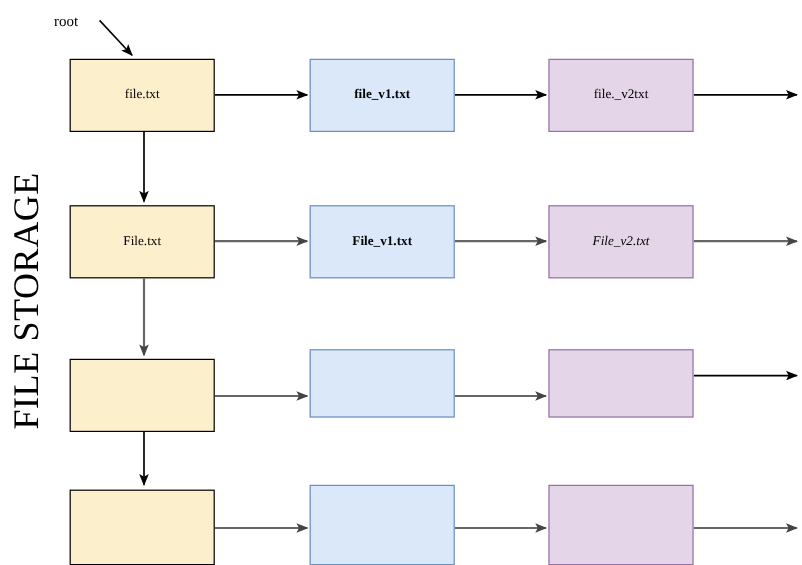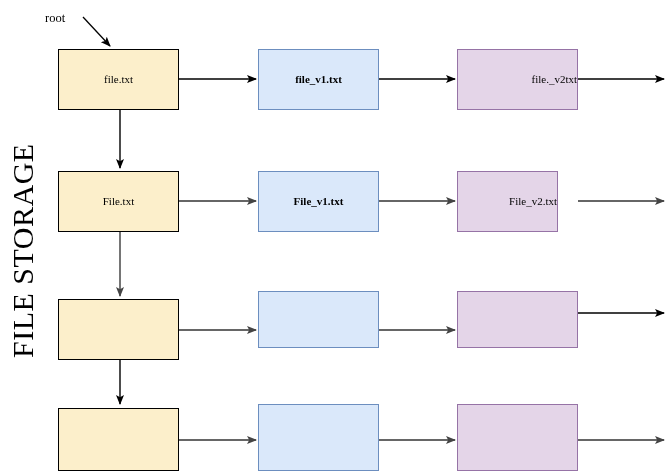--- a/index.html
+++ b/index.html
@@ -38,21 +38,20 @@
     border: 1.4px solid #000000;
   }
   .node-blue {
     background: #dae8fa;
     border: 1.2px solid #6c8ebf;
     font-weight: bold;
   }
   .node-purple {
     background: #e4d5e8;
     border: 1.2px solid #9673a6;
-    justify-content: flex-end;
   }
   .side-label {
     position: absolute;
     font-family: "Liberation Serif", serif;
     font-size: 30px;
     letter-spacing: 0.5px;
     color: #000000;
     white-space: nowrap;
     transform-origin: left top;
     transform: rotate(-90deg);
@@ -128,21 +127,21 @@
   <div class="node-box node-purple" style="left:457px; top:49px; width:121px; height:61px;">
     <span>file._v2txt</span>
   </div>
 
   <div class="node-box node-yellow" style="left:58px; top:171px; width:121px; height:61px;">
     <span>File.txt</span>
   </div>
   <div class="node-box node-blue" style="left:258px; top:171px; width:121px; height:61px;">
     <span>File_v1.txt</span>
   </div>
-  <div class="node-box node-purple" style="left:457px; top:171px; width:101px; height:61px;">
+  <div class="node-box node-purple" style="left:457px; top:171px; width:121px; height:61px;font-style:italic;">
     <span>File_v2.txt</span>
   </div>
 
   <div class="node-box node-yellow" style="left:58px; top:299px; width:121px; height:61px;">
     <span></span>
   </div>
   <div class="node-box node-blue" style="left:258px; top:291px; width:121px; height:57px;">
     <span></span>
   </div>
   <div class="node-box node-purple" style="left:457px; top:291px; width:121px; height:57px;">

